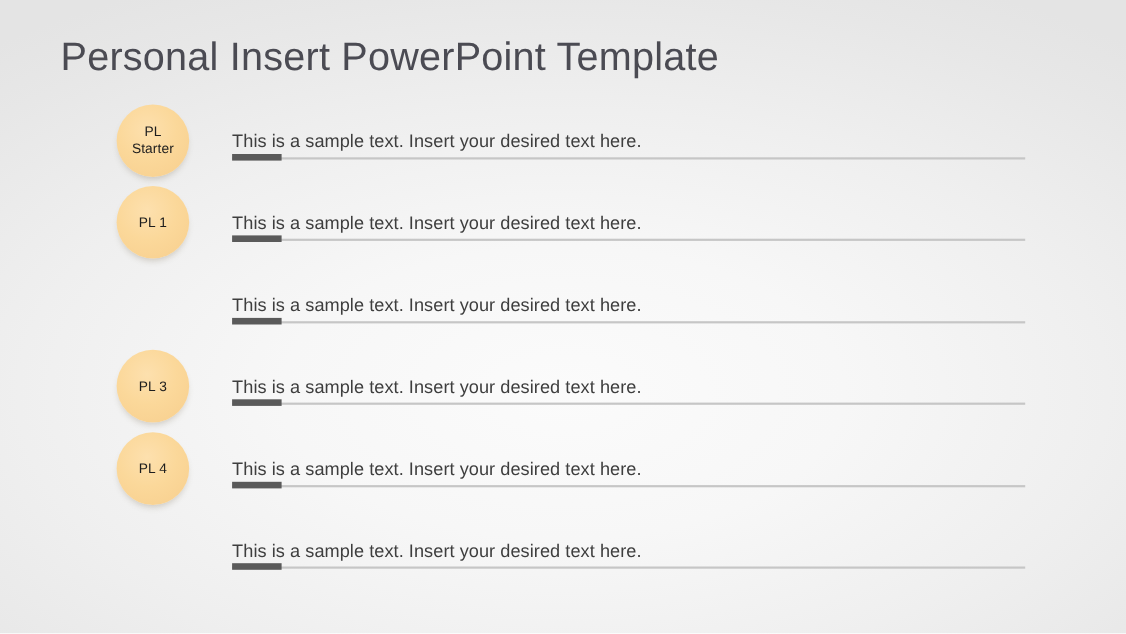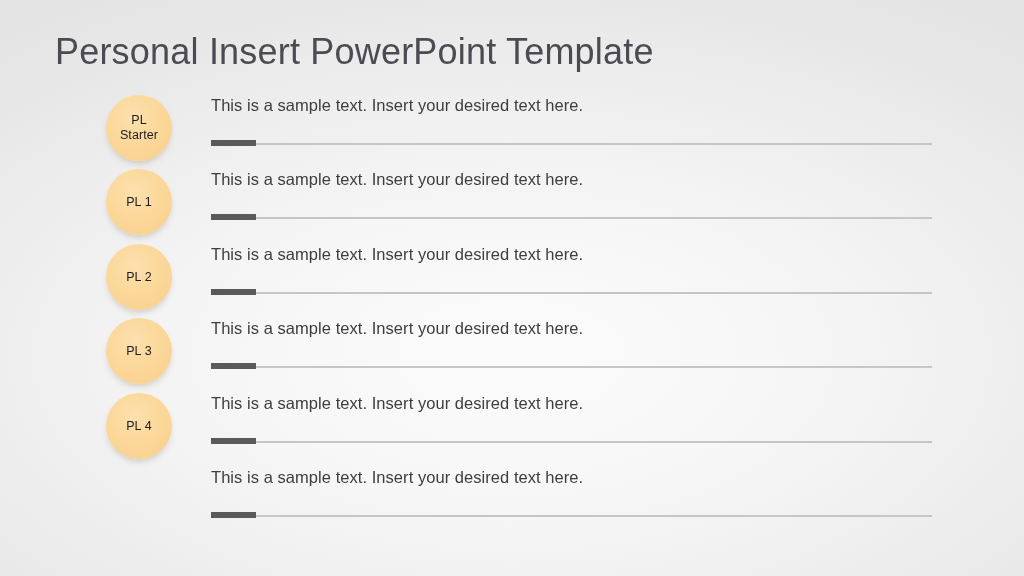--- a/index.html
+++ b/index.html
@@ -69,21 +69,21 @@
     color: #1d1d1d;
     font-weight: 400;
     letter-spacing: 0.1px;
     white-space: pre-line;
   }
 
   
   .row-text {
     position: absolute;
     left: 211px;
-    top: 4px;
+    top: 28px;
     font-size: 16.5px;
     color: #3e3e3e;
     letter-spacing: 0.05px;
     white-space: nowrap;
   }
 
   
   .rule {
     position: absolute;
     left: 211px;
@@ -124,23 +124,20 @@
     <div class="row" style="top:166px;padding-left:14px;">
       <div class="badge">
         <span class="badge-label">PL 1</span>
       </div>
       <div class="row-text">This is a sample text. Insert your desired text here.</div>
       <div class="rule"></div>
       <div class="rule-accent"></div>
     </div>
 
     <div class="row" style="top:241px;">
-      <div class="badge">
-        <span class="badge-label">PL 2</span>
-      </div>
       <div class="row-text">This is a sample text. Insert your desired text here.</div>
       <div class="rule"></div>
       <div class="rule-accent"></div>
     </div>
 
     <div class="row" style="top:315px;">
       <div class="badge">
         <span class="badge-label">PL 3</span>
       </div>
       <div class="row-text">This is a sample text. Insert your desired text here.</div>

